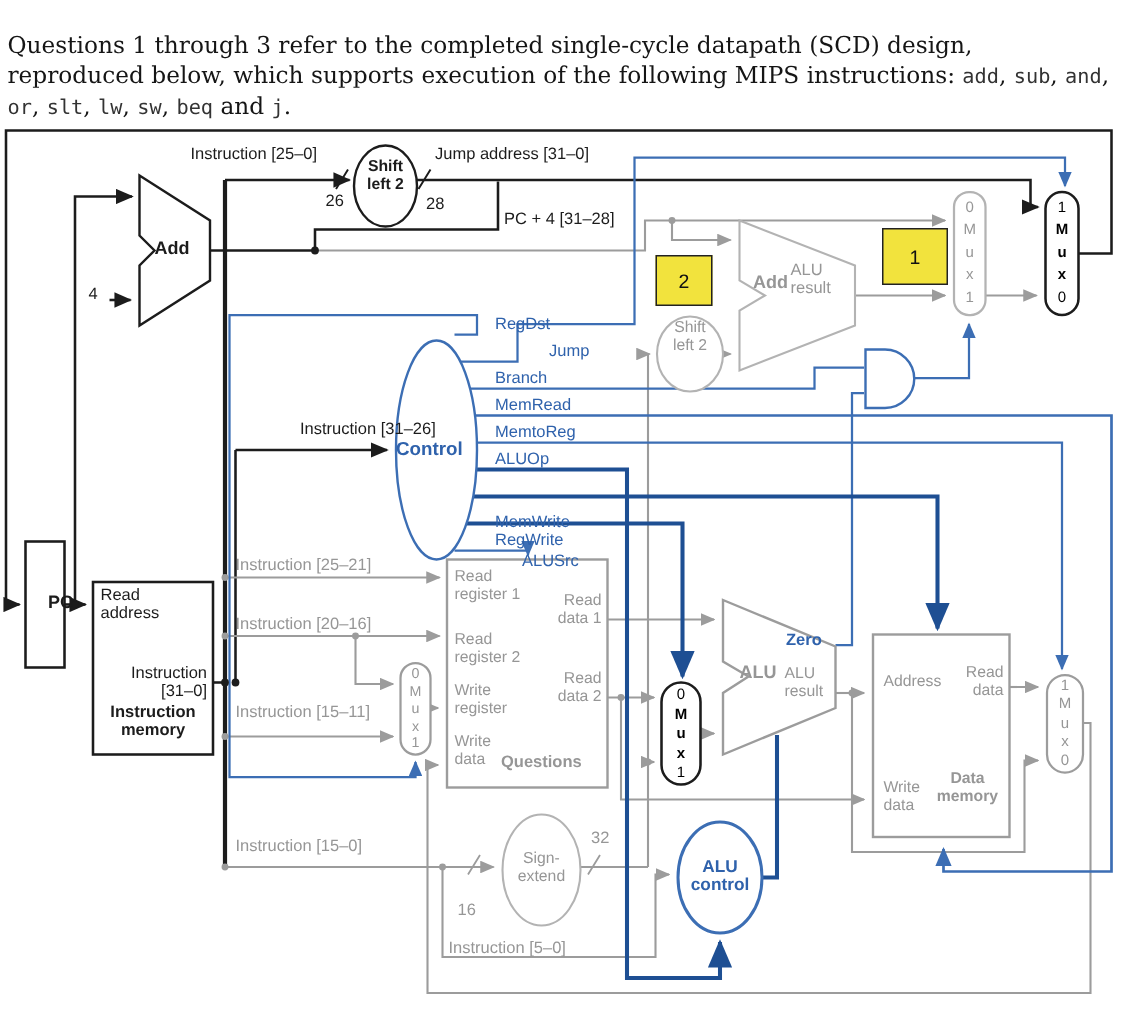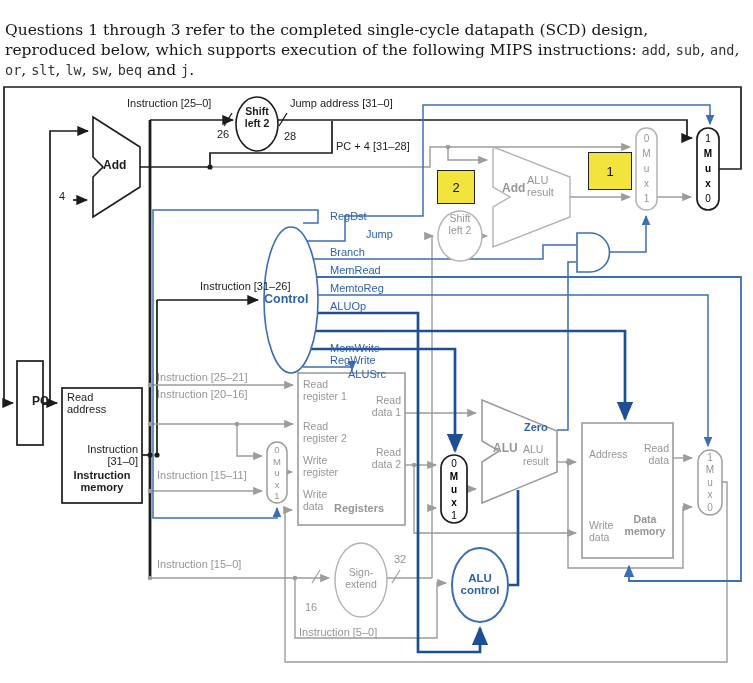--- a/index.html
+++ b/index.html
@@ -222,21 +222,21 @@
   <div class="lbl b" style="left:330px;top:246px;">Branch</div>
   <div class="lbl b" style="left:330px;top:264px;">MemRead</div>
   <div class="lbl b" style="left:330px;top:282px;">MemtoReg</div>
   <div class="lbl b" style="left:330px;top:300px;">ALUOp</div>
   <div class="lbl b" style="left:330px;top:318px;margin-top:24px;">MemWrite</div>
   <div class="lbl b" style="left:348px;top:336px;margin-top:32px;">ALUSrc</div>
   <div class="lbl b" style="left:330px;top:354px;">RegWrite</div>
 
   <div class="lbl" style="left:159px;top:280px;margin-left:41px;">Instruction [31–26]</div>
   <div class="lbl g" style="left:157px;top:371px;">Instruction [25–21]</div>
-  <div class="lbl g" style="left:157px;top:388px;">Instruction [20–16]</div>
+  <div class="lbl g" style="left:157px;top:410px;">Instruction [20–16]</div>
   <div class="lbl g" style="left:157px;top:469px;">Instruction [15–11]</div>
   <div class="lbl g" style="left:157px;top:558px;">Instruction [15–0]</div>
   <div class="lbl g" style="left:299px;top:626px;text-align:right;">Instruction [5–0]</div>
 
   <div class="lbl bd s12" style="left:32px;top:395px;">PC</div>
   <div class="lbl" style="left:67px;top:391px;">
     <span>Read</span><br>
     <span>address</span>
   </div>
   <div class="lbl rt" style="left:68px;top:443px;width:70px;">
@@ -265,21 +265,21 @@
     <span>register</span>
   </div>
   <div class="lbl g s10 rt" style="left:341px;top:447px;width:60px;">
     <span>Read</span><br>
     <span>data 2</span>
   </div>
   <div class="lbl g s10" style="left:303px;top:489px;">
     <span>Write</span><br>
     <span>data</span>
   </div>
-  <div class="lbl g bd" style="left:334px;top:502px;">Registers</div>
+  <div class="lbl g bd" style="left:334px;top:502px;">Questions</div>
 
   <div class="lbl b bd" style="left:524px;top:421px;">Zero</div>
   <div class="lbl g bd s12" style="left:493px;top:442px;">ALU</div>
   <div class="lbl g s10" style="left:523px;top:444px;">
     <span>ALU</span><br>
     <span>result</span>
   </div>
 
   <div class="lbl g s10" style="left:589px;top:449px;">Address</div>
   <div class="lbl g s10 rt" style="left:629px;top:443px;width:40px;">

